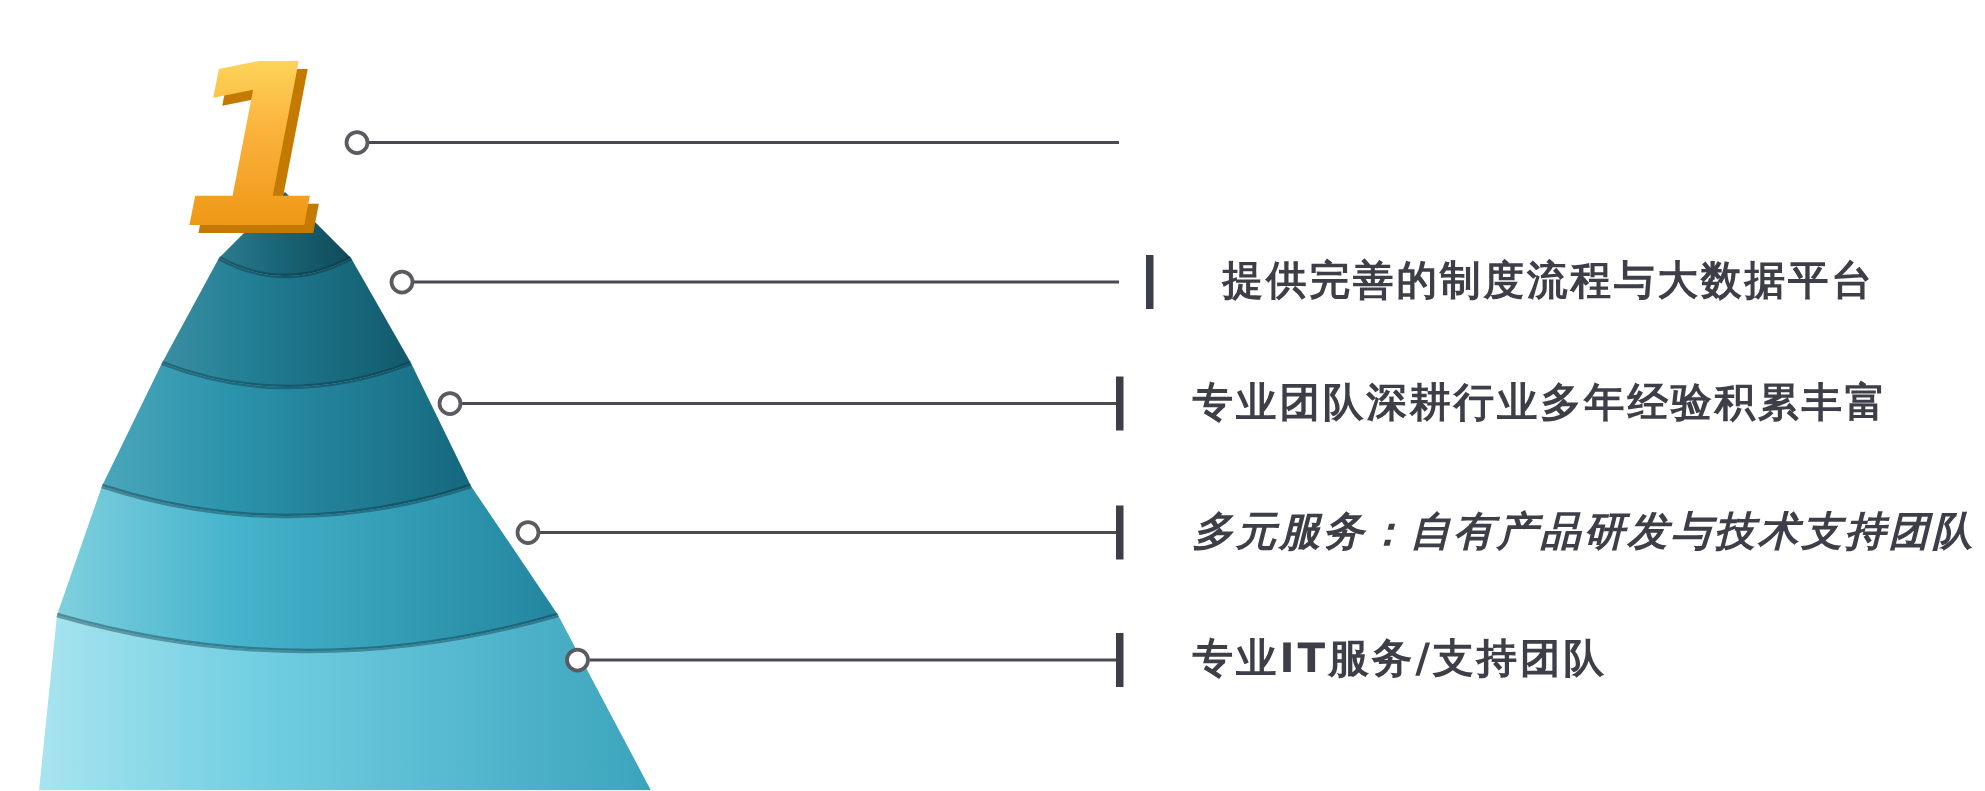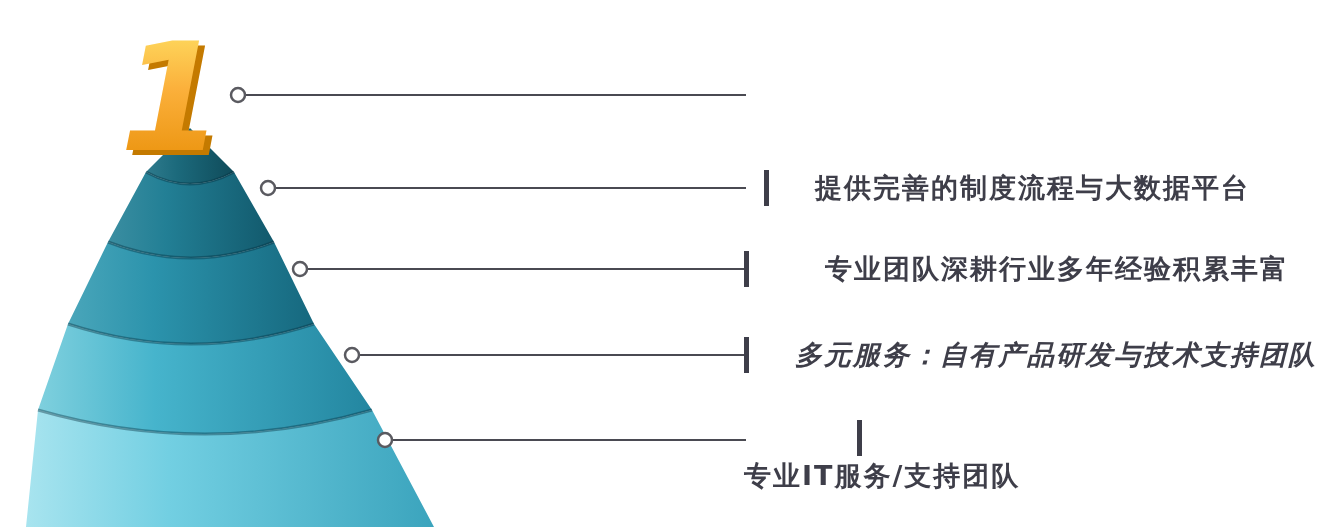--- a/index.html
+++ b/index.html
@@ -39,23 +39,23 @@
   .feature-text {
     font-size: 27px;
     font-weight: bold;
     color: #3e3e49;
     letter-spacing: 2px;
     white-space: nowrap;
     line-height: 40px;
   }
   .row-1 { top: 75px; }
   .row-2 { top: 168px; margin-left: 20px; }
-  .row-3 { top: 249px; gap: 30px; }
+  .row-3 { top: 249px; }
   .row-4 { top: 335px; font-style: italic; }
-  .row-5 { top: 420px; flex-direction: column; }
+  .row-5 { top: 420px; }
 </style>
 </head>
 <body>
 
 <div class="canvas">
 
   <svg class="pyramid-svg" viewBox="0 0 1323 527" xmlns="http://www.w3.org/2000/svg">
     <defs>
       <linearGradient id="g5" x1="0" y1="0" x2="1" y2="0">
         <stop offset="0%" stop-color="#a8e4ef"></stop>

